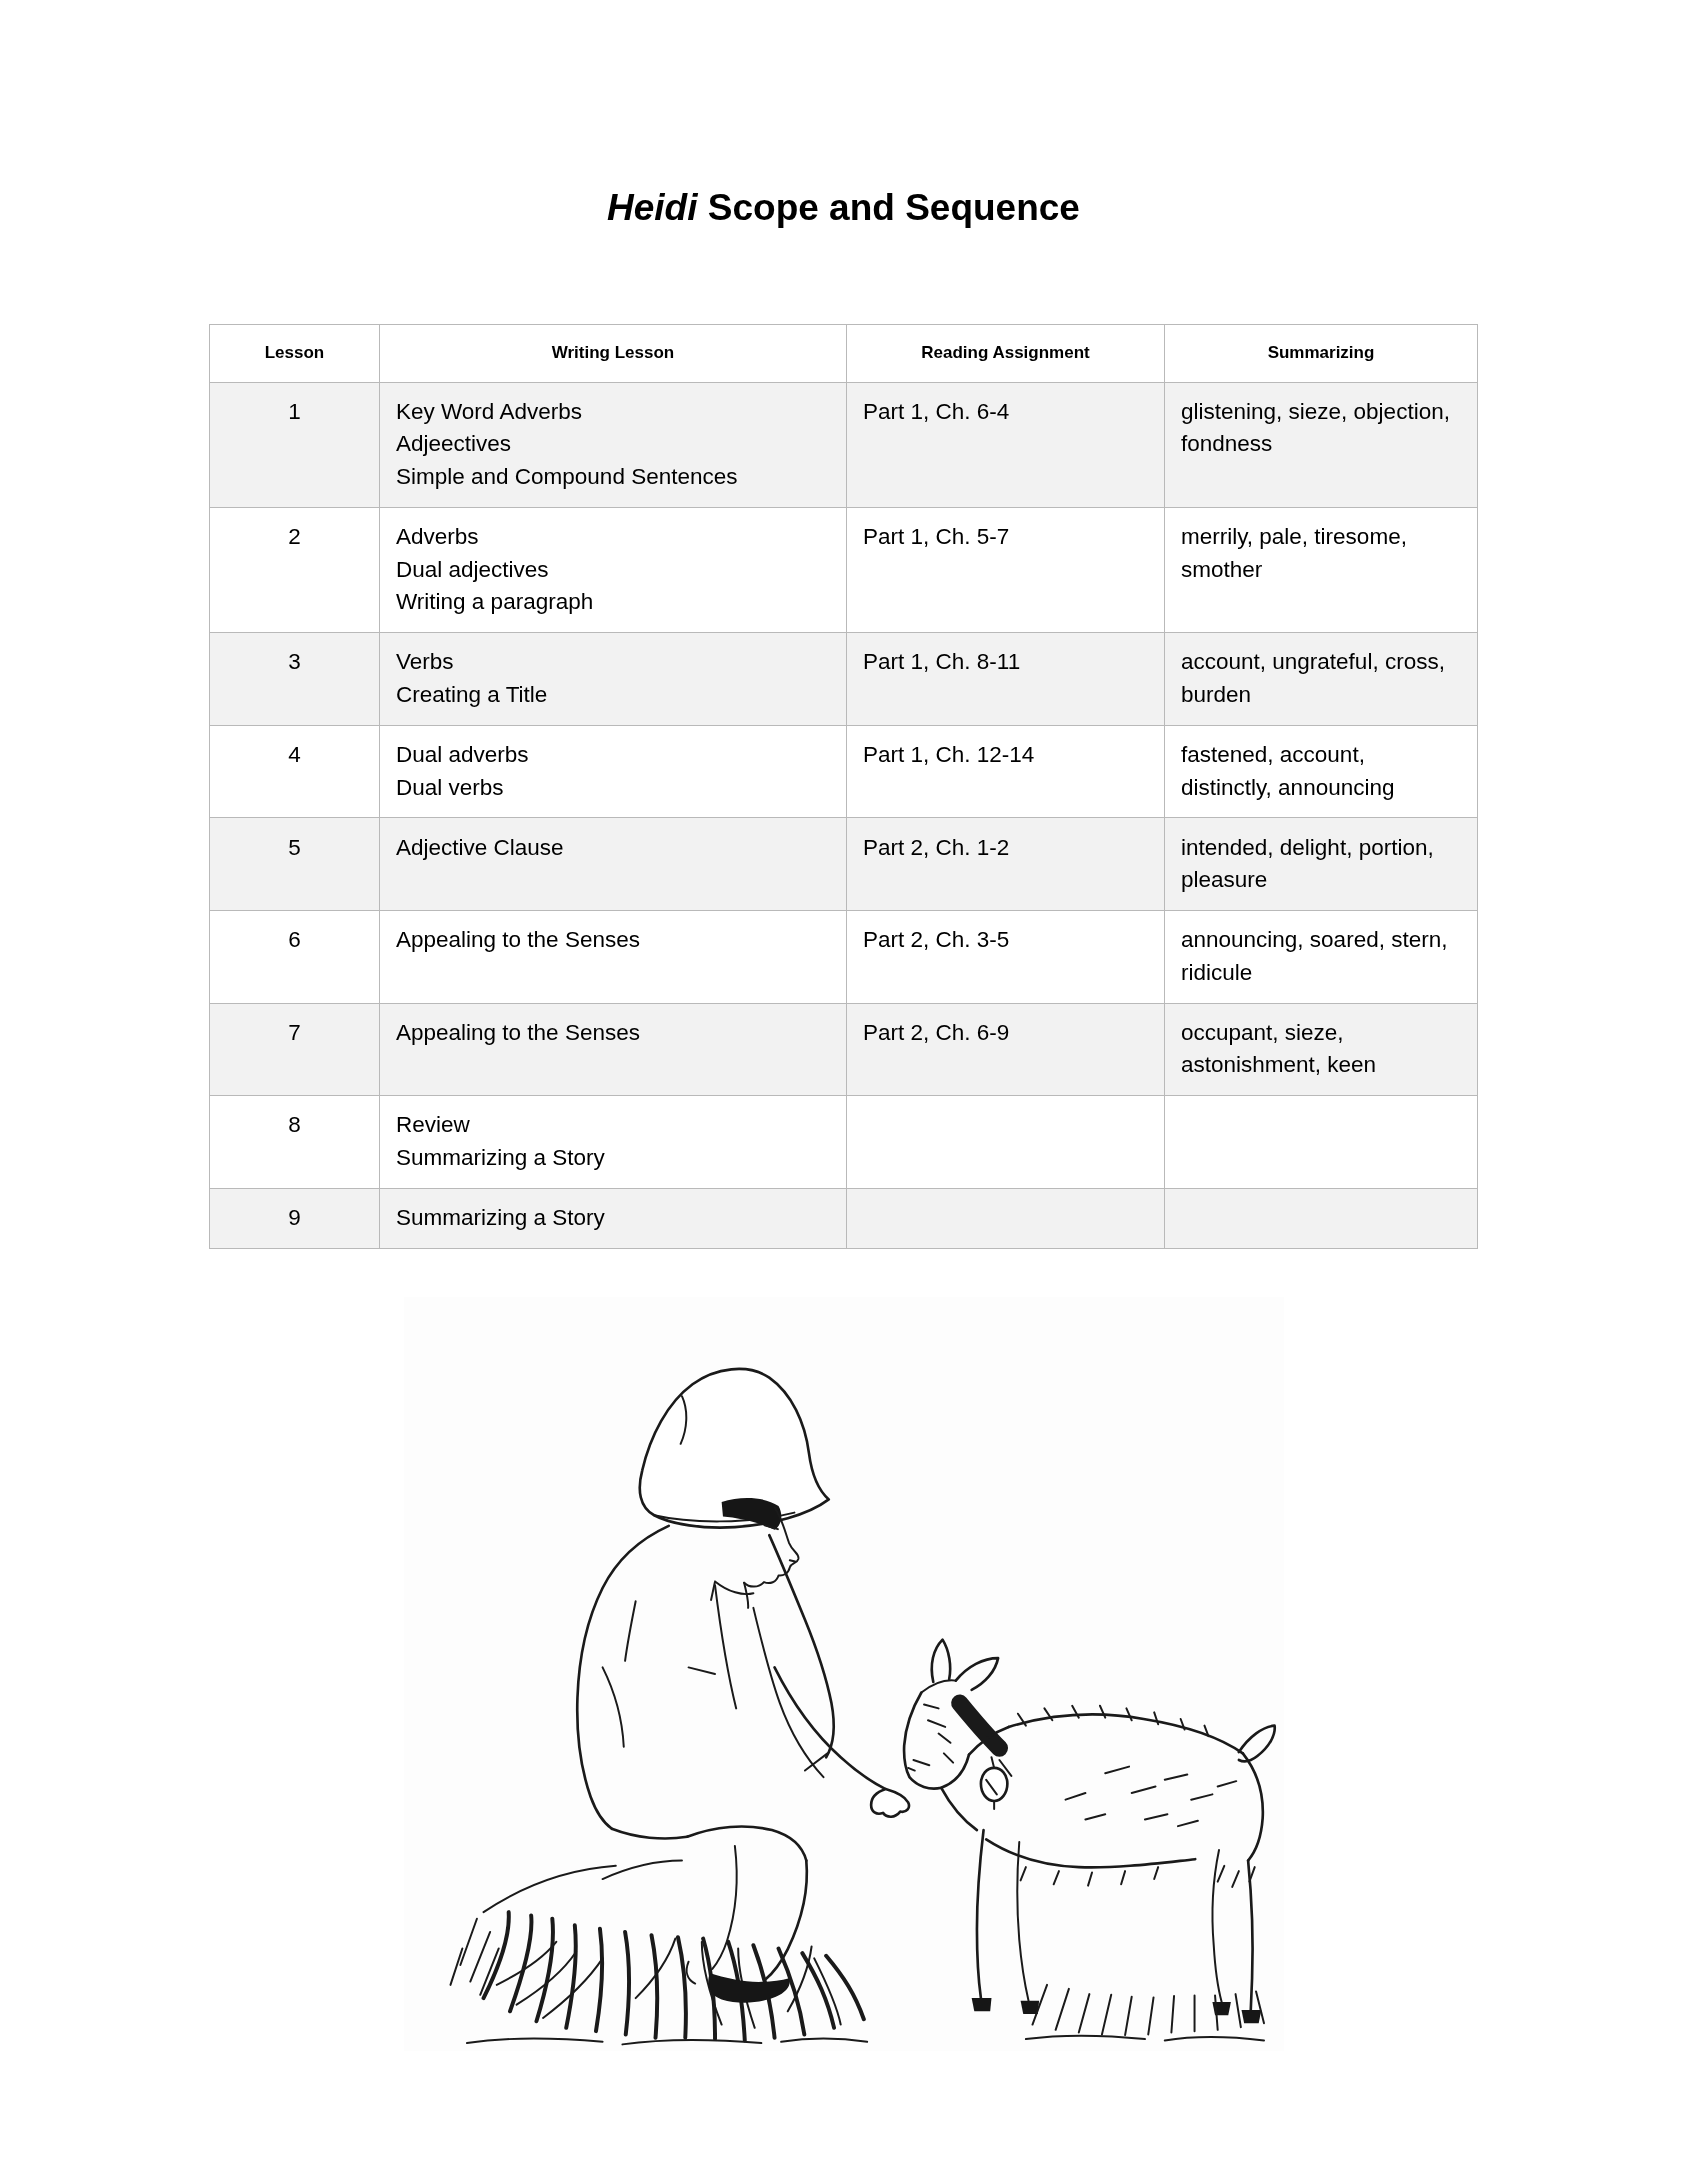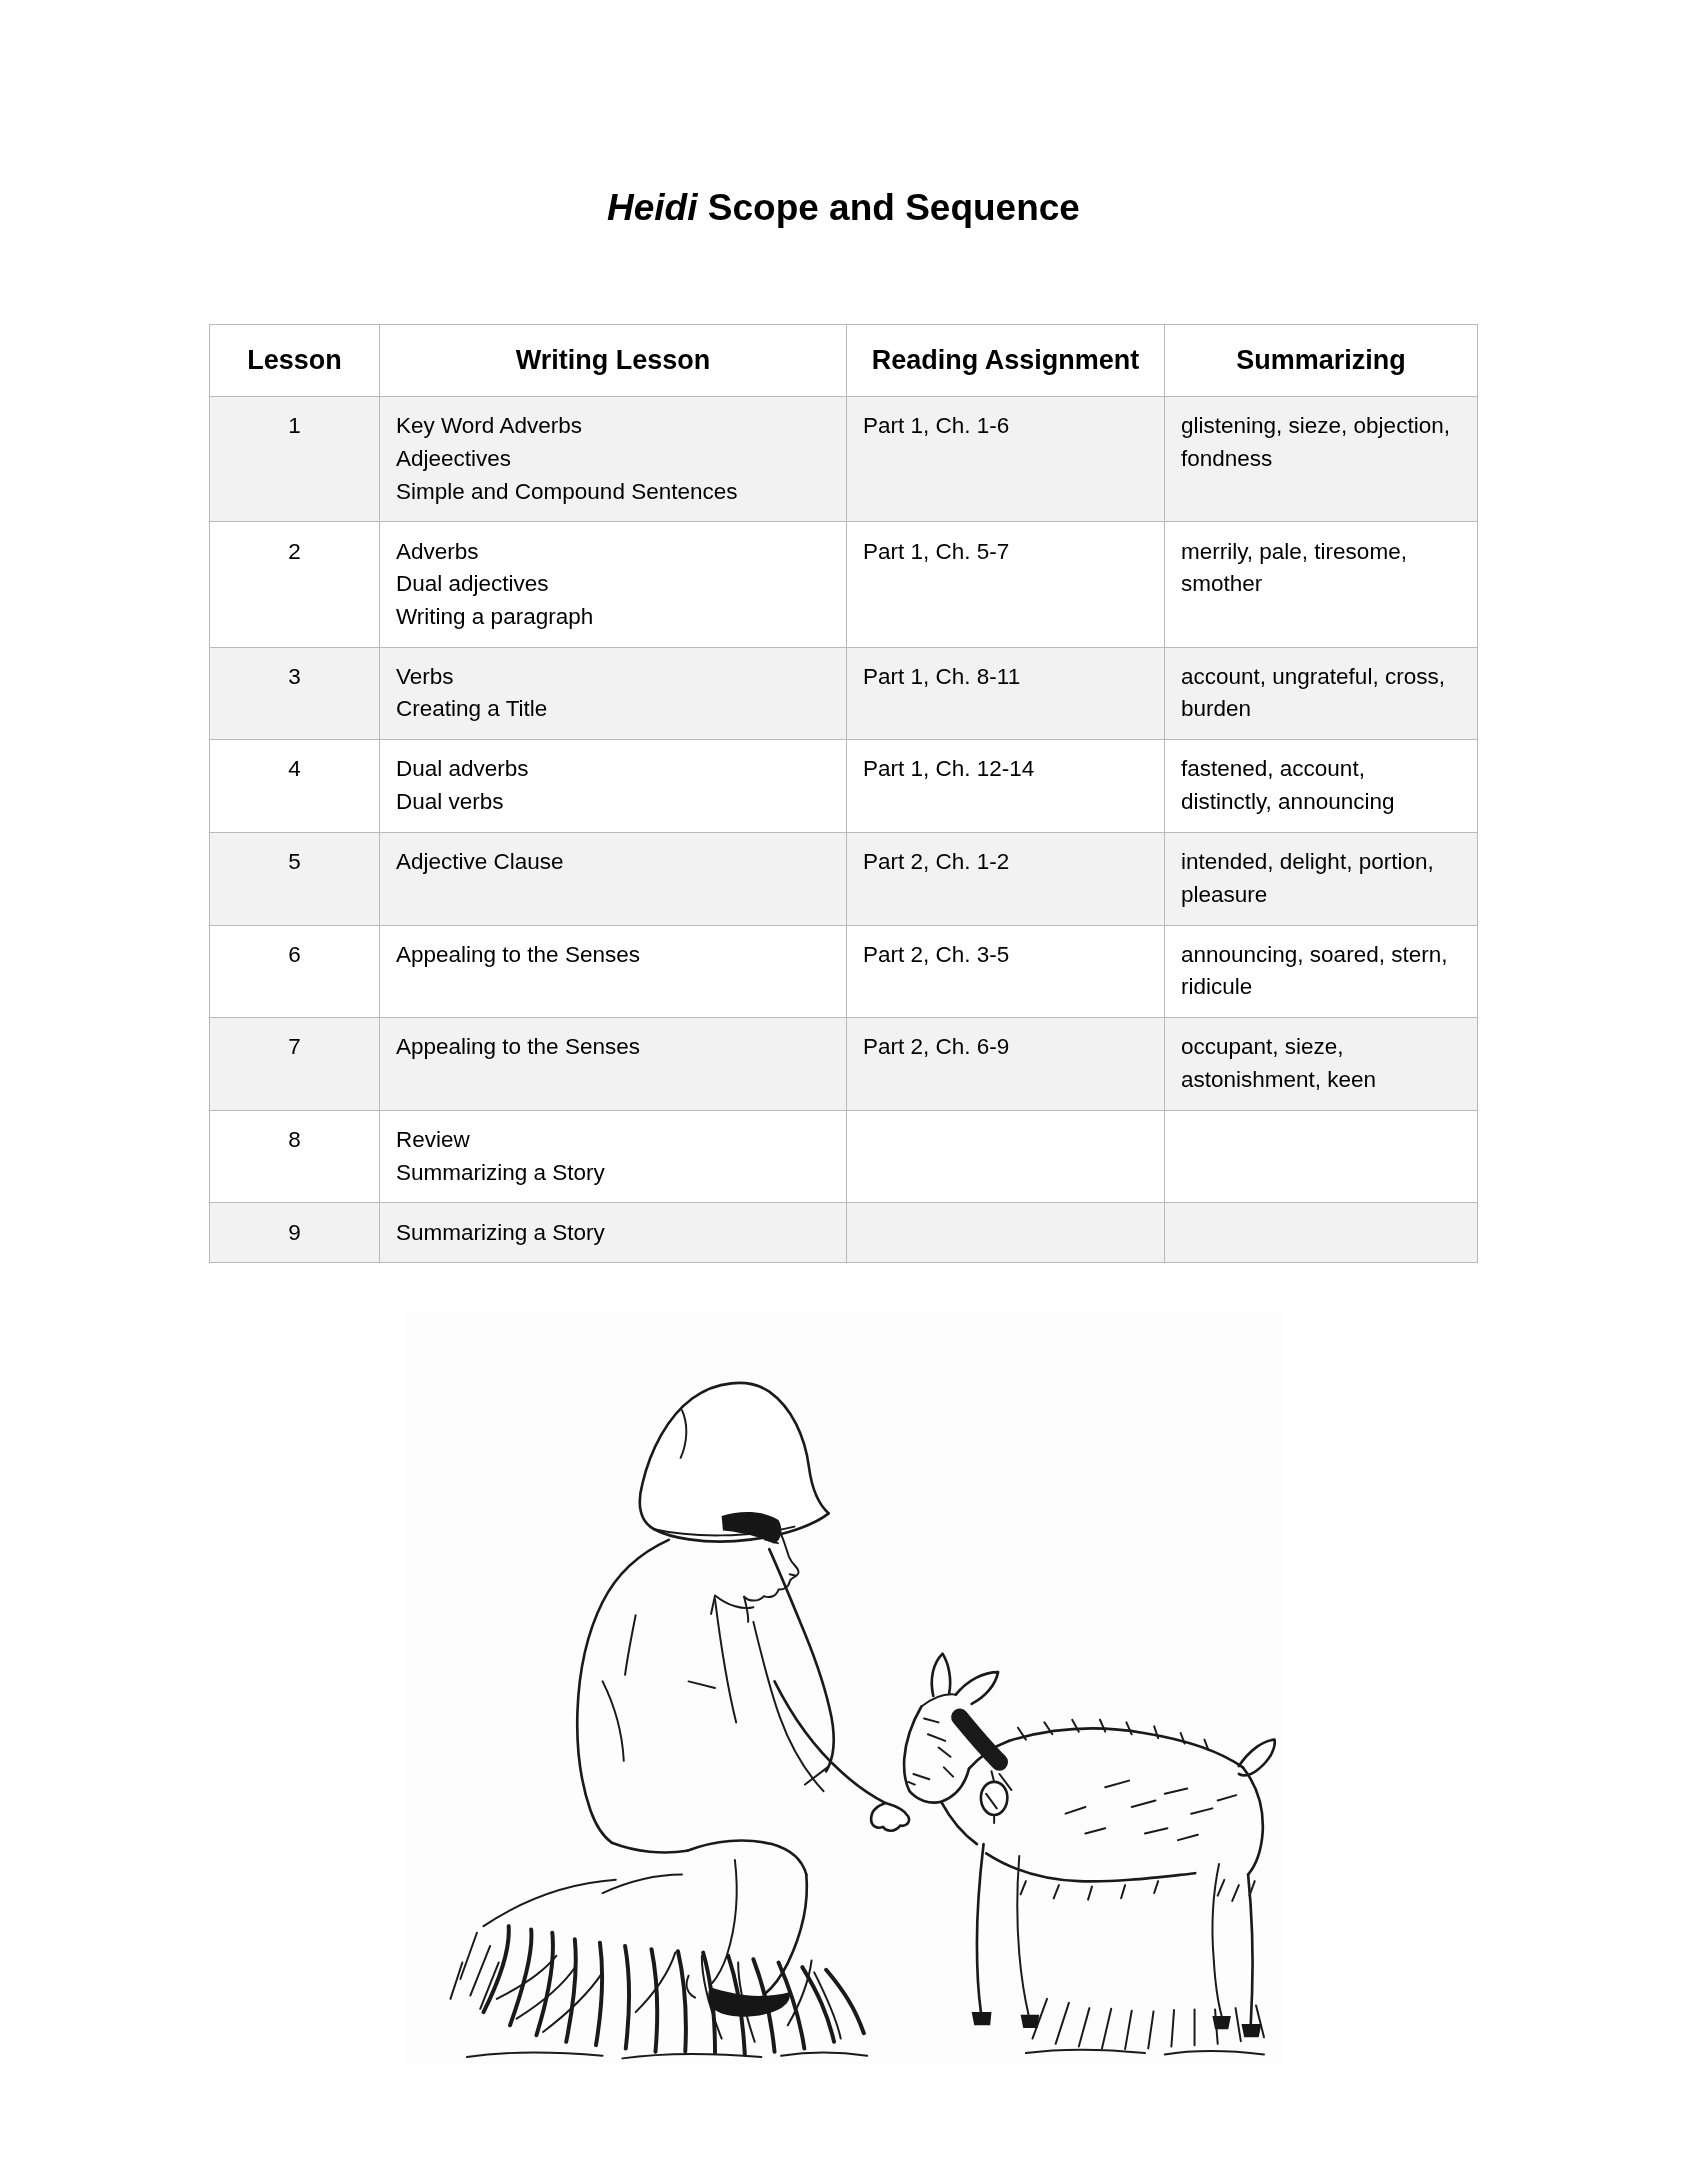--- a/index.html
+++ b/index.html
@@ -36,21 +36,21 @@
     border:1.3px solid #b9b9b9;
     font-size:22.5px;
     line-height:1.45;
     vertical-align:top;
     padding:13.2px 16px;
     word-wrap:break-word;
   }
   table.scope th{
     font-weight:bold;
     text-align:center;
-    font-size:27px;
+    font-size:17px;
     padding:16px 6.6px;
     background:#ffffff;
   }
   table.scope td.c-lesson{text-align:center;}
   table.scope tbody tr:nth-child(odd) td{background:#f2f2f2;}
   table.scope tbody tr:nth-child(even) td{background:#ffffff;}
   .illustration{
     width:880px;
     height:754px;
     margin:48px auto 0 auto;
@@ -93,21 +93,21 @@
       </tr>
     </thead>
     <tbody>
       <tr>
         <td class="c-lesson">1</td>
         <td>
           <div>Key Word Adverbs</div>
           <div>Adjeectives</div>
           <div>Simple and Compound Sentences</div>
         </td>
-        <td>Part 1, Ch. 1-6</td>
+        <td>Part 1, Ch. 6-4</td>
         <td>glistening, sieze, objection, fondness</td>
       </tr>
       <tr>
         <td class="c-lesson">2</td>
         <td>
           <div>Adverbs</div>
           <div>Dual adjectives</div>
           <div>Writing a paragraph</div>
         </td>
         <td>Part 1, Ch. 5-7</td>

